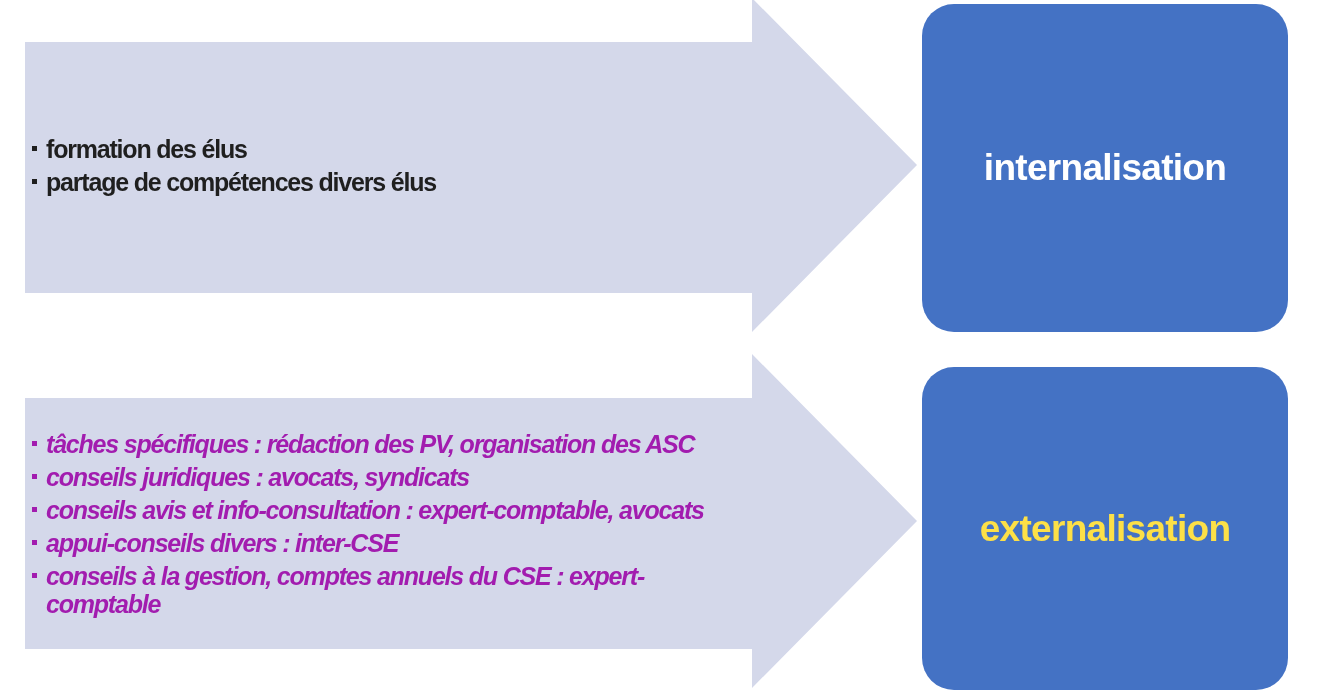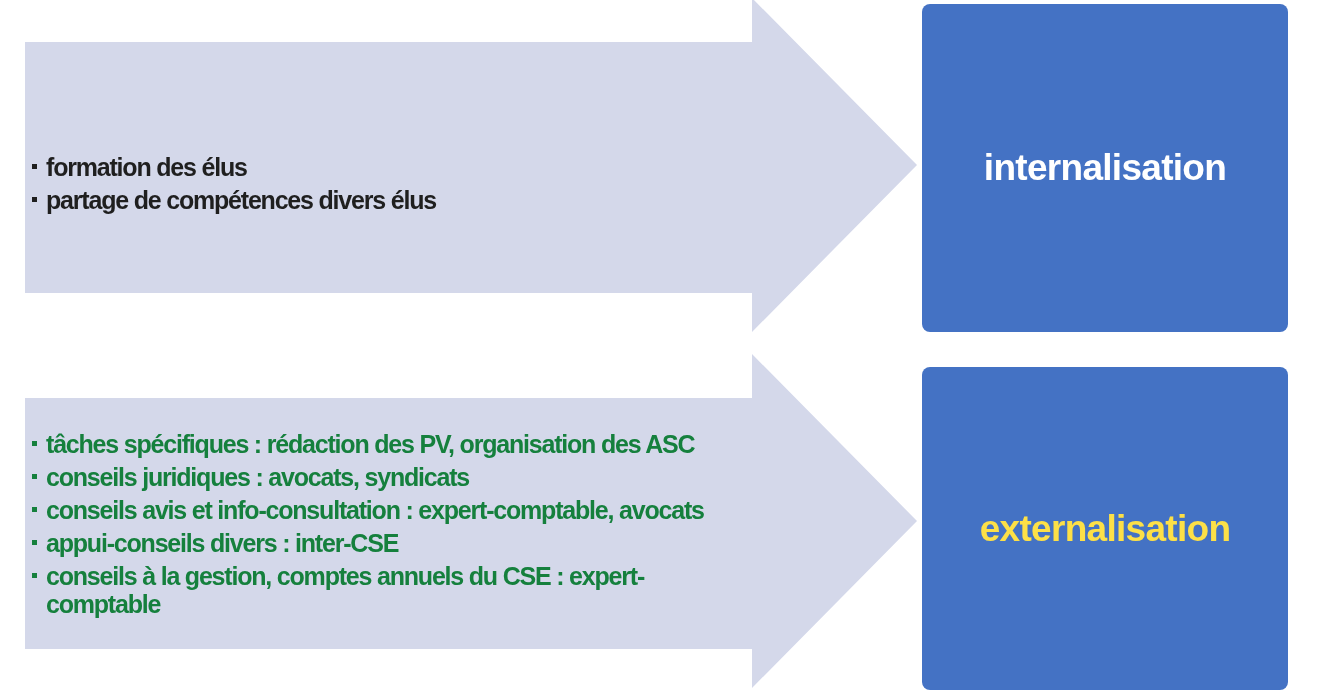--- a/index.html
+++ b/index.html
@@ -30,21 +30,21 @@
     left: 30px;
     width: 745px;
     height: 251px;
     margin: 0;
     padding: 0;
     list-style: none;
     display: flex;
     flex-direction: column;
     justify-content: center;
   }
-  #bullets-top { top: 58px; }
+  #bullets-top { top: 40px; }
   #bullets-bottom { top: 398px; }
 
   ul.bullets li {
     position: relative;
     padding-left: 16px;
     margin: 2.5px 0;
     font-size: 25px;
     line-height: 28px;
     font-weight: bold;
     letter-spacing: -1.2px;
@@ -58,21 +58,21 @@
     background: currentColor;
   }
   .bullet-text {
     white-space: pre;
   }
 
   .box {
     position: absolute;
     left: 922px;
     width: 366px;
-    border-radius: 8px;
+    border-radius: 32px;
     display: flex;
     align-items: center;
     justify-content: center;
   }
   #box-top { top: 4px; height: 328px; }
   #box-bottom { top: 367px; height: 323px; }
   .box-label {
     font-size: 37px;
     font-weight: bold;
     letter-spacing: -0.7px;
@@ -93,21 +93,21 @@
     </ul>
 
   <div id="box-top" class="box" style="background-color: rgb(68, 114, 196);">
     <span class="box-label" style="color: rgb(255, 255, 255);">internalisation</span>
   </div>
 
   <svg id="arrow-bottom" class="arrow-svg" viewBox="0 0 892 334" preserveAspectRatio="none">
     <polygon points="0,44 727,44 727,0 892,167 727,334 727,295 0,295" fill="#d4d8ea"></polygon>
   </svg>
 
-  <ul id="bullets-bottom" class="bullets" style="color: #15803d;">
+  <ul id="bullets-bottom" class="bullets" style="color: #a21caf; font-style: italic;">
       <li><span class="bullet-marker"></span><span class="bullet-text">tâches spécifiques : rédaction des PV, organisation des ASC</span></li>
       <li><span class="bullet-marker"></span><span class="bullet-text">conseils juridiques : avocats, syndicats</span></li>
       <li><span class="bullet-marker"></span><span class="bullet-text">conseils avis et info-consultation : expert-comptable, avocats</span></li>
       <li><span class="bullet-marker"></span><span class="bullet-text">appui-conseils divers : inter-CSE</span></li>
       <li><span class="bullet-marker"></span><span class="bullet-text">conseils à la gestion, comptes annuels du CSE : expert-
 comptable</span></li>
     </ul>
 
   <div id="box-bottom" class="box" style="background-color: rgb(68, 114, 196);">
     <span class="box-label" style="color: #fde047;">externalisation</span>

